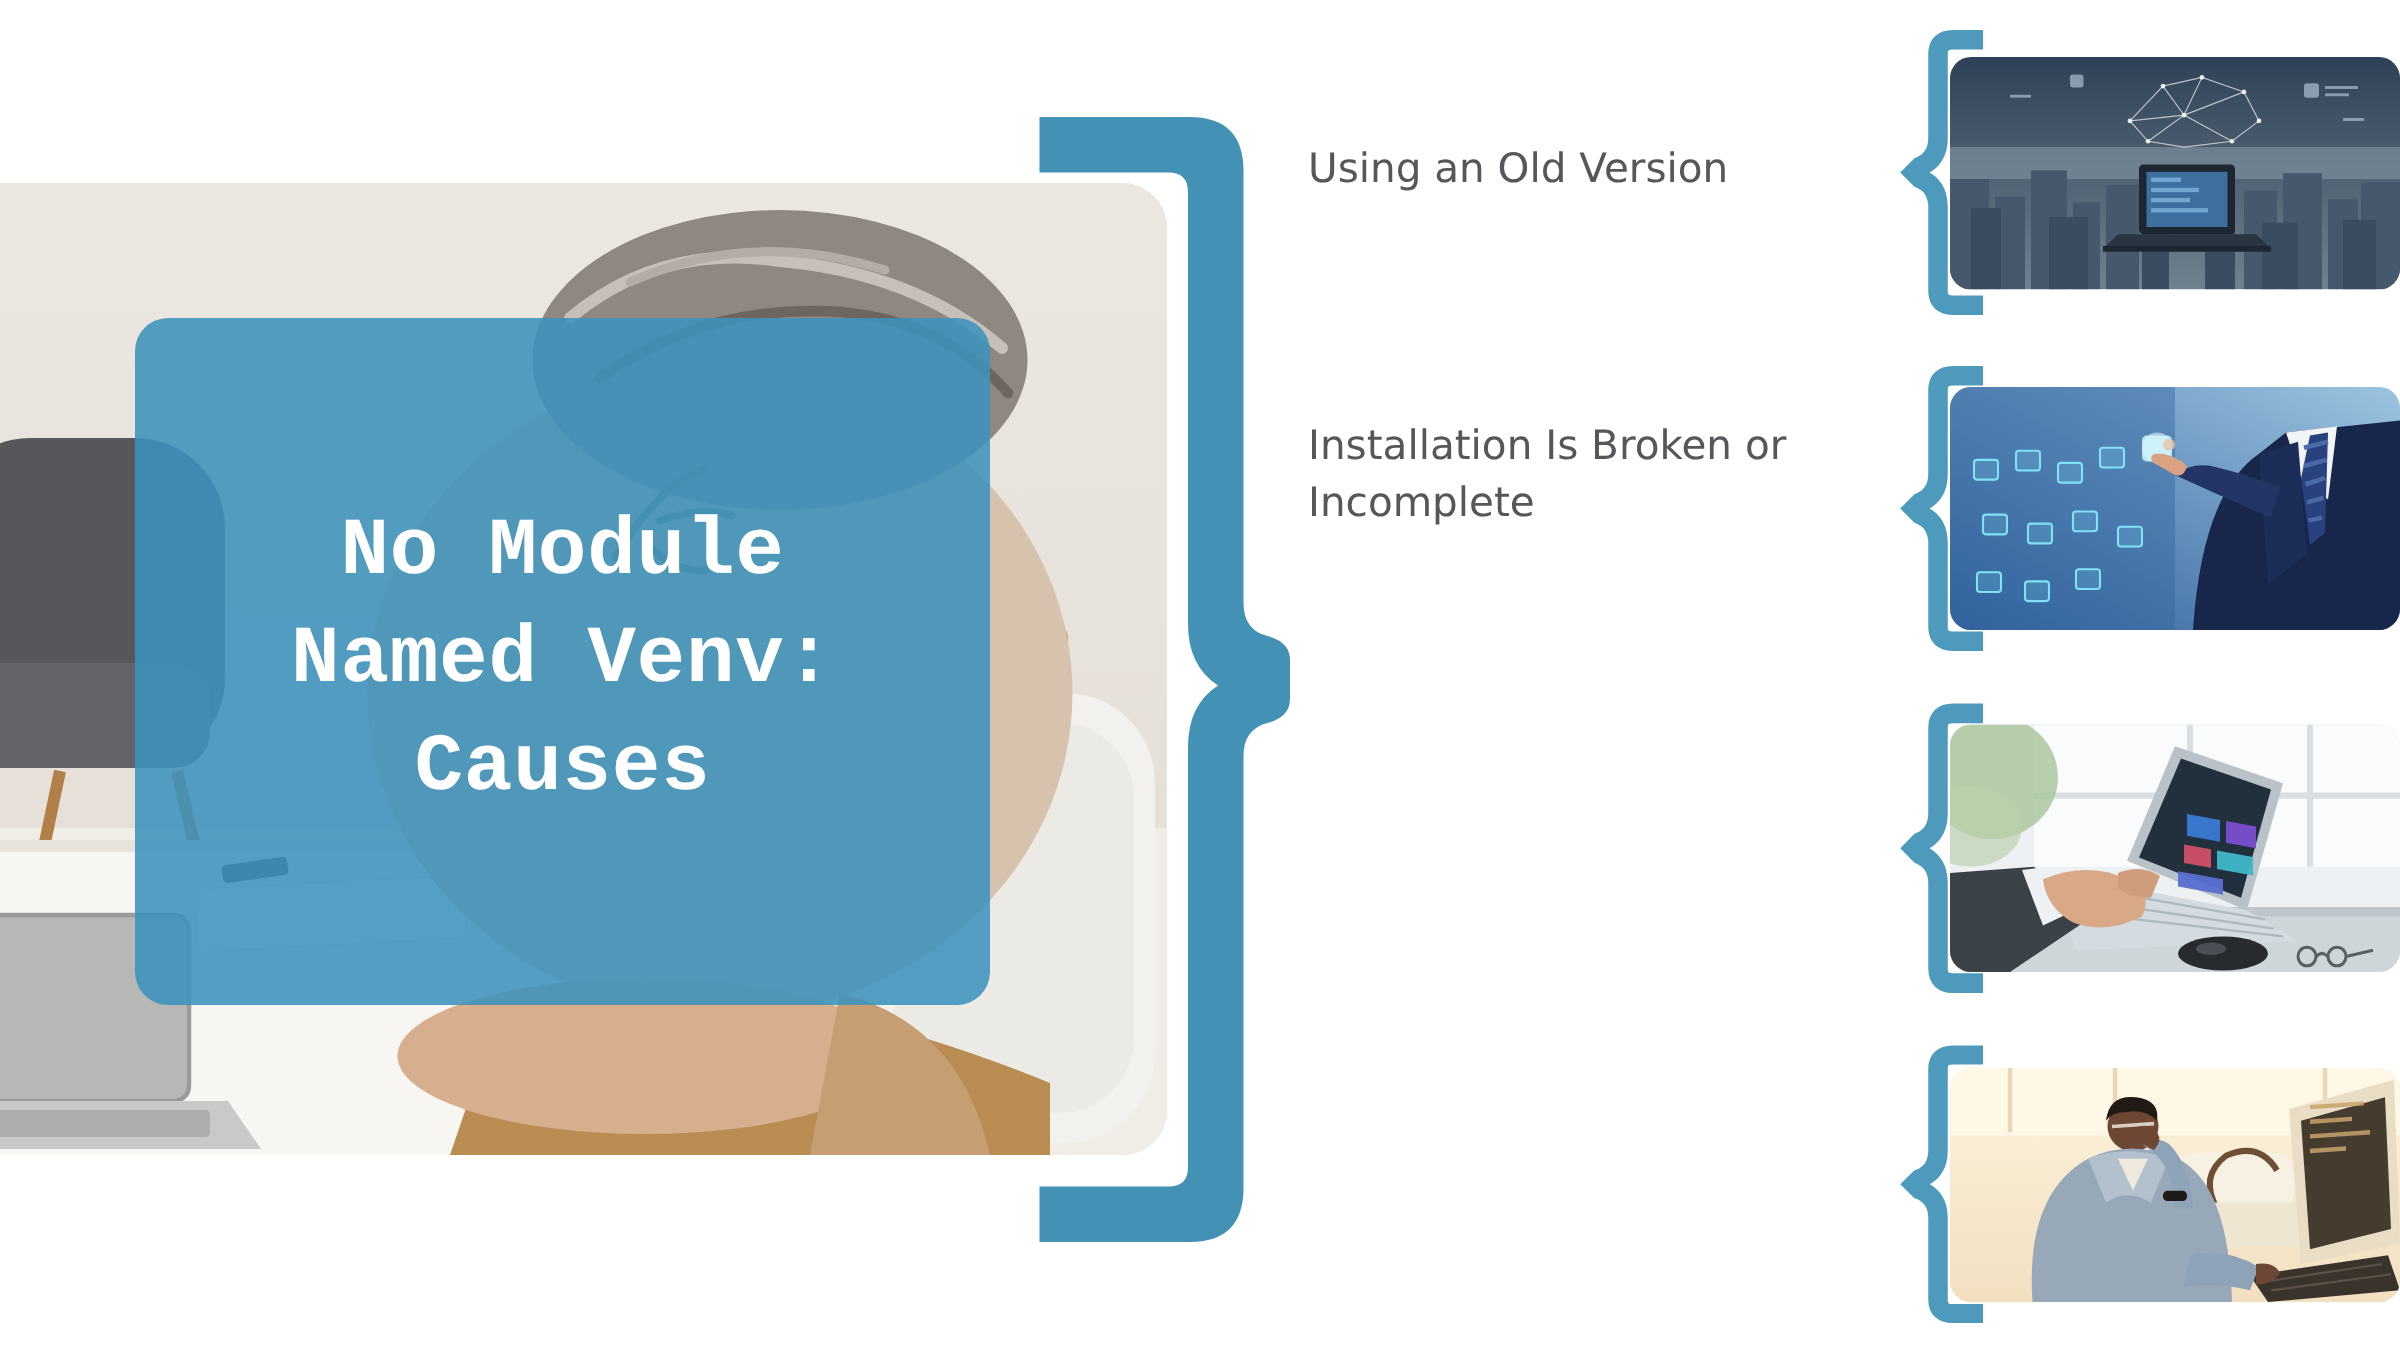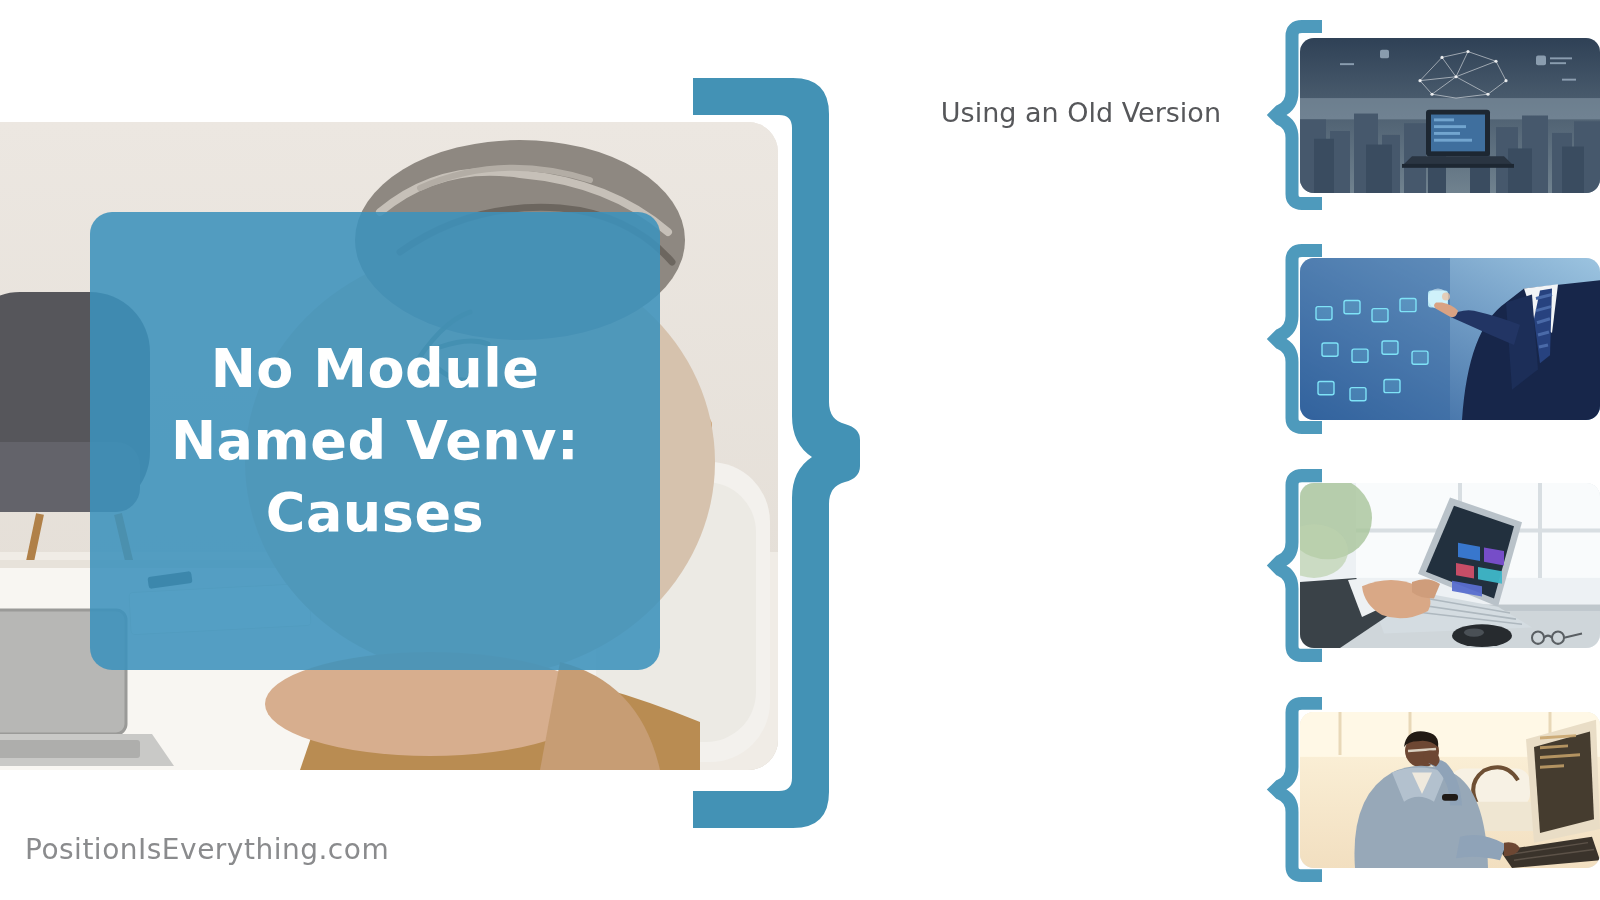--- a/index.html
+++ b/index.html
@@ -7,30 +7,30 @@
           font-family:"DejaVu Sans","Liberation Sans",sans-serif;}
 
   
   .hero-photo{position:absolute;left:0;top:122px;width:778px;height:648px;
               border-radius:0 30px 30px 0;overflow:hidden;background:#eae5df;}
   .hero-photo svg{display:block;width:100%;height:100%;}
 
   
   .title-card{position:absolute;left:90px;top:212px;width:570px;height:458px;
               border-radius:22px;background:rgba(60,146,188,0.88);
-              display:flex;align-items:center;justify-content:center;}
+              display:flex;align-items:center;justify-content:center;font-family:Liberation Mono, monospace;}
   .title-text{color:#ffffff;font-weight:bold;font-size:54px;line-height:72px;
               text-align:center;white-space:pre-line;letter-spacing:0.5px;}
 
   
   .big-brace{position:absolute;left:683px;top:70px;width:180px;height:760px;overflow:visible;}
 
   
-  .item-label{position:absolute;left:841px;width:380px;color:#56575a;
-              font-size:27px;line-height:38px;text-align:right;white-space:pre-line;}
+  .item-label{position:absolute;left:872px;width:380px;color:#56575a;
+              font-size:27px;line-height:38px;text-align:left;white-space:pre-line;}
   .item-bracket{position:absolute;left:1268px;width:56px;overflow:visible;}
   .thumb{position:absolute;left:1300px;width:300px;border-radius:14px;overflow:hidden;background:#dfe5ea;}
   .thumb svg{display:block;width:100%;height:100%;}
 
   .watermark{position:absolute;left:25px;top:833px;font-size:28px;color:#8a8b8d;letter-spacing:0.5px;}
 </style>
 </head>
 <body>
 
 <div id="canvas">
@@ -154,20 +154,22 @@
         <rect x="134" y="83" width="20" height="3"></rect>
           <rect x="134" y="90" width="32" height="3"></rect>
         <rect x="134" y="97" width="26" height="3"></rect>
           <rect x="134" y="104" width="38" height="3"></rect>
       </g>
       <polygon points="112,122 204,122 214,132 102,132" fill="#2a3542"></polygon>
       <rect x="102" y="130" width="112" height="4" fill="#1d2732"></rect>
     </svg>
   </div>
 
+  <div class="item-label" style="top:279px">Installation Is Broken or
+Incomplete</div>
   <svg class="item-bracket" style="top:244px;height:190px" viewBox="0 0 56 190" preserveAspectRatio="none">
     <path fill="none" stroke="#4E9ABC" stroke-width="13" stroke-miterlimit="8" d="M54,6.5 H34 Q24,6.5 24,16 V72 Q24,86 12,91 L8,95 L12,99 Q24,104 24,118 V174 Q24,183.5 34,183.5 H54"></path>
   </svg>
   <div class="thumb" style="top:258px;height:162px">
     <svg viewBox="0 0 300 160" preserveAspectRatio="none">
       <defs>
         <linearGradient id="biz" x1="0" y1="1" x2="1" y2="0">
           <stop offset="0" stop-color="#2f5f9b"></stop>
             <stop offset="1" stop-color="#9cc4e0"></stop>
         </linearGradient>
@@ -299,15 +301,14 @@
 
       <path d="M150,96 Q150,72 136,58 L128,52 Q138,46 146,52 Q160,66 162,96 Z" fill="#8fa3b8"></path>
       <path d="M128,52 Q120,46 126,40 Q134,38 138,44 Q142,50 136,56 Z" fill="#6d4733"></path>
       <rect x="142" y="84" width="16" height="7" rx="3" fill="#1f1a16"></rect>
 
       <path d="M160,128 Q182,122 206,136 L200,152 Q176,146 156,150 Z" fill="#8fa3b8"></path>
       <path d="M204,134 Q216,132 220,140 Q216,148 204,148 Z" fill="#6d4733"></path>
     </svg>
   </div>
 
-  <div class="watermark">PositionIsEverything.com</div>
 
 </div>
 
 </body></html>

